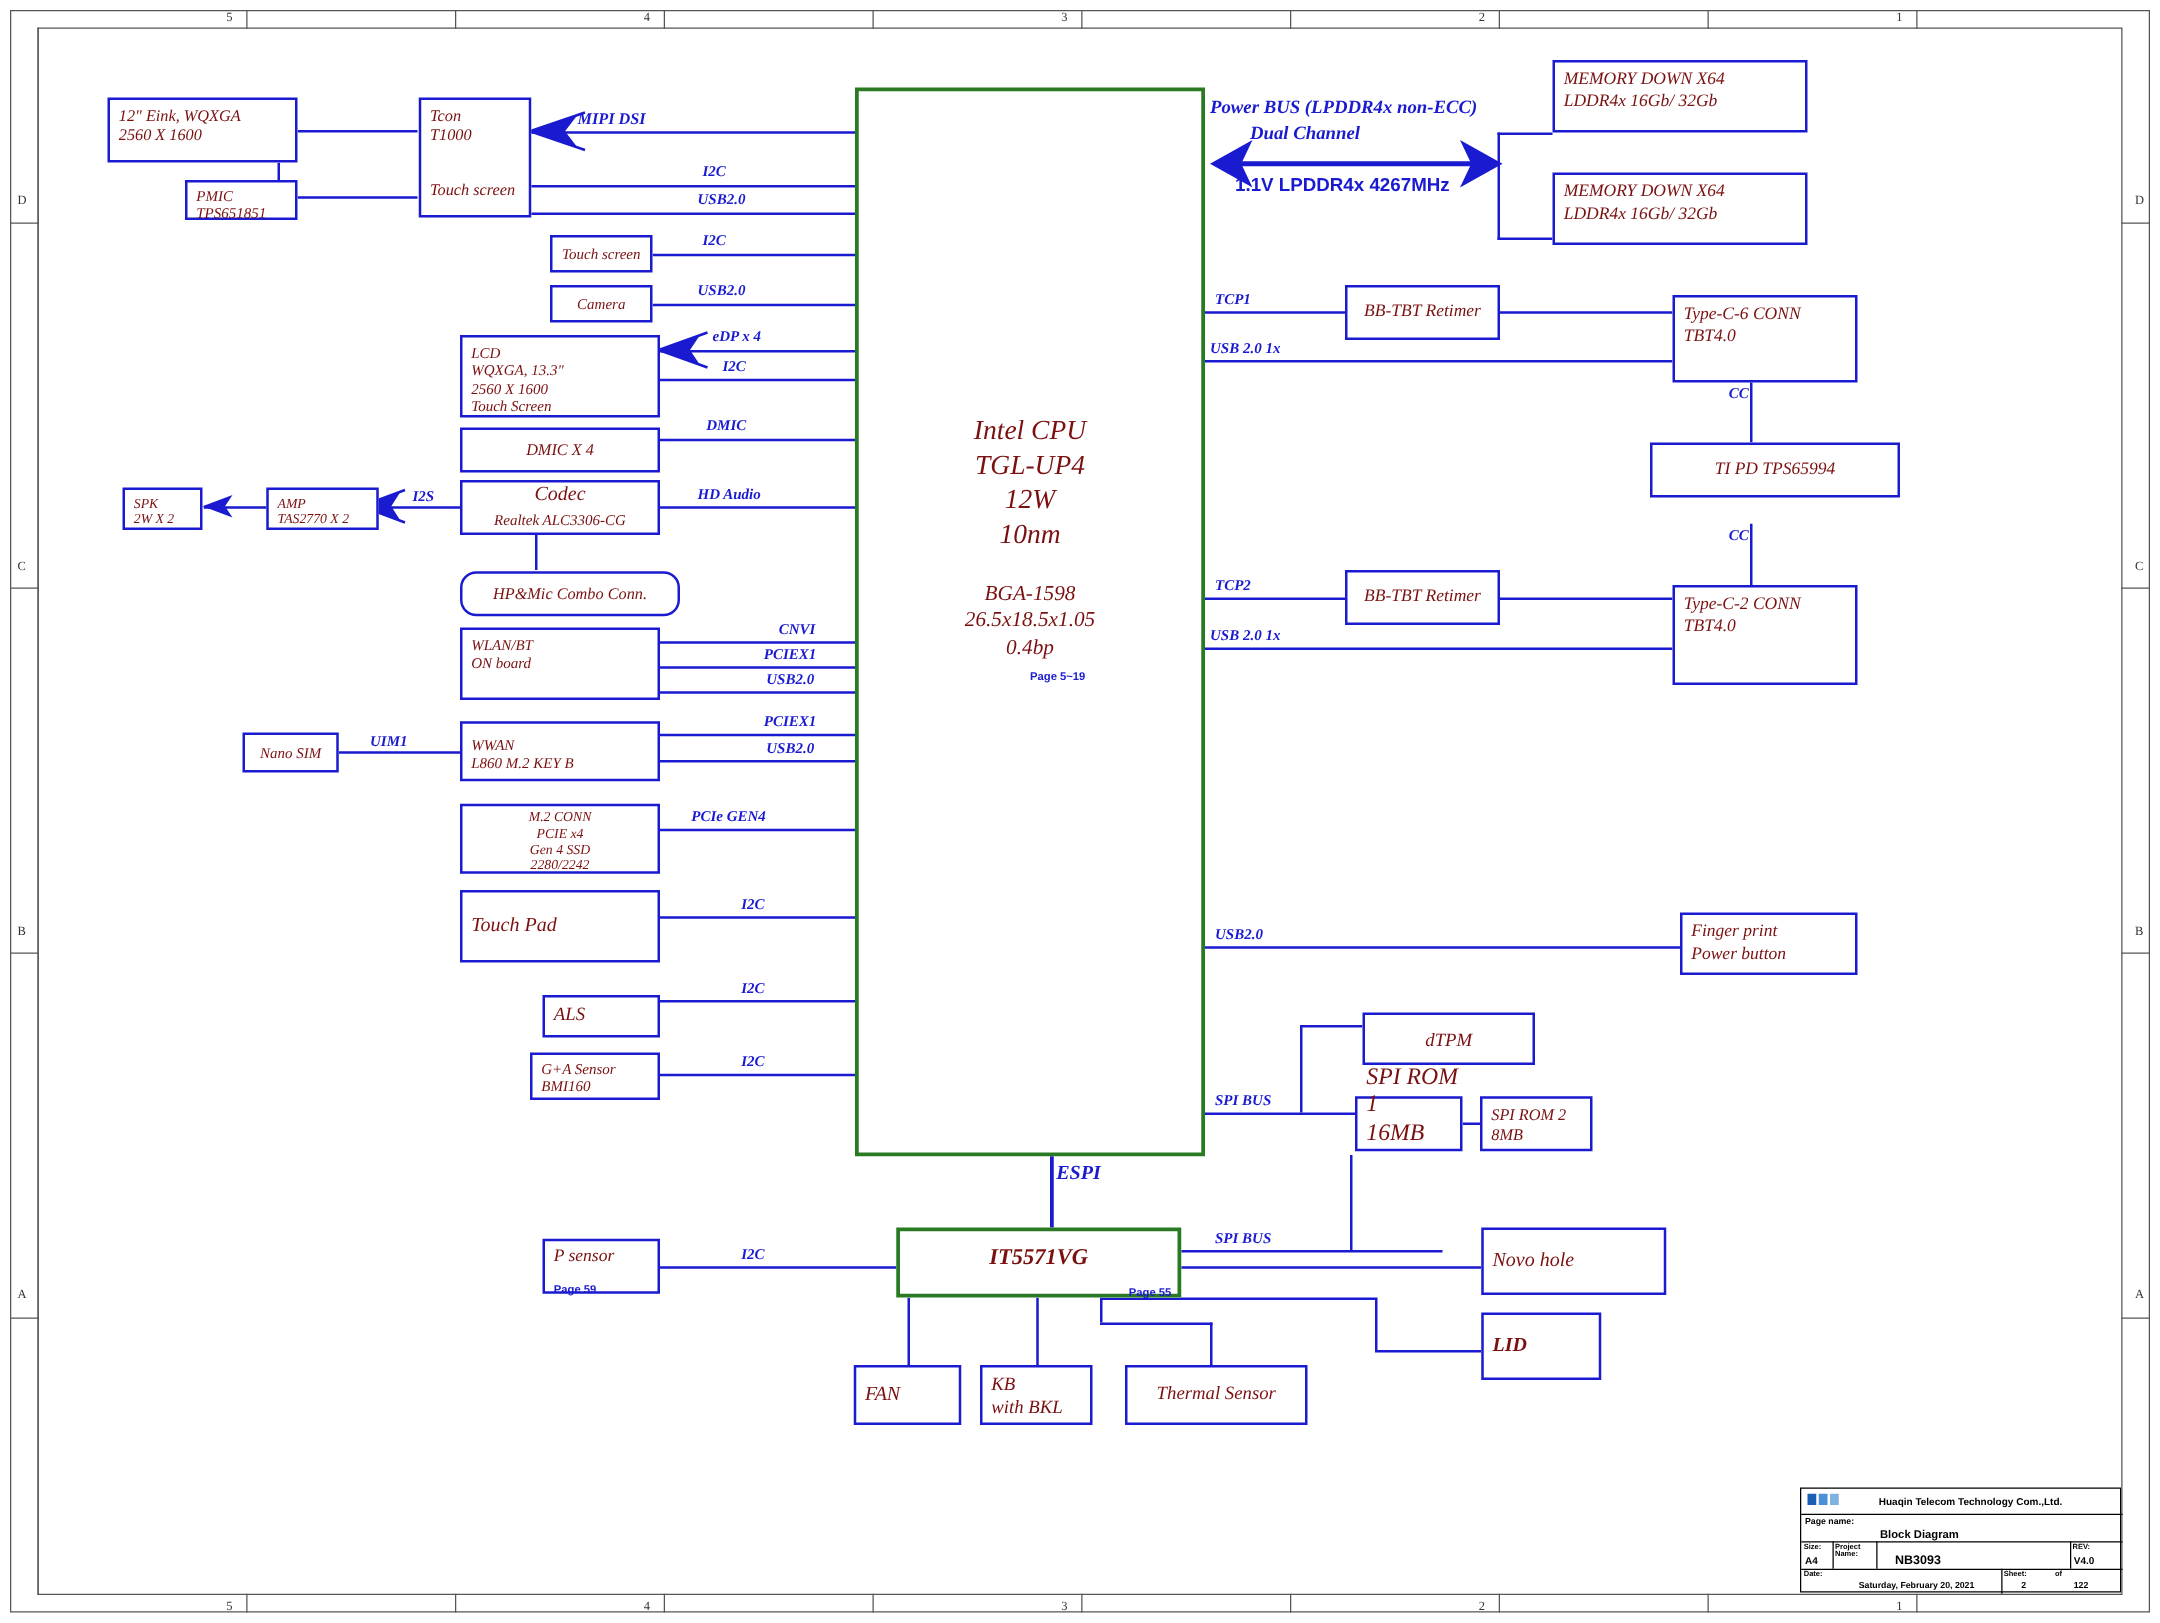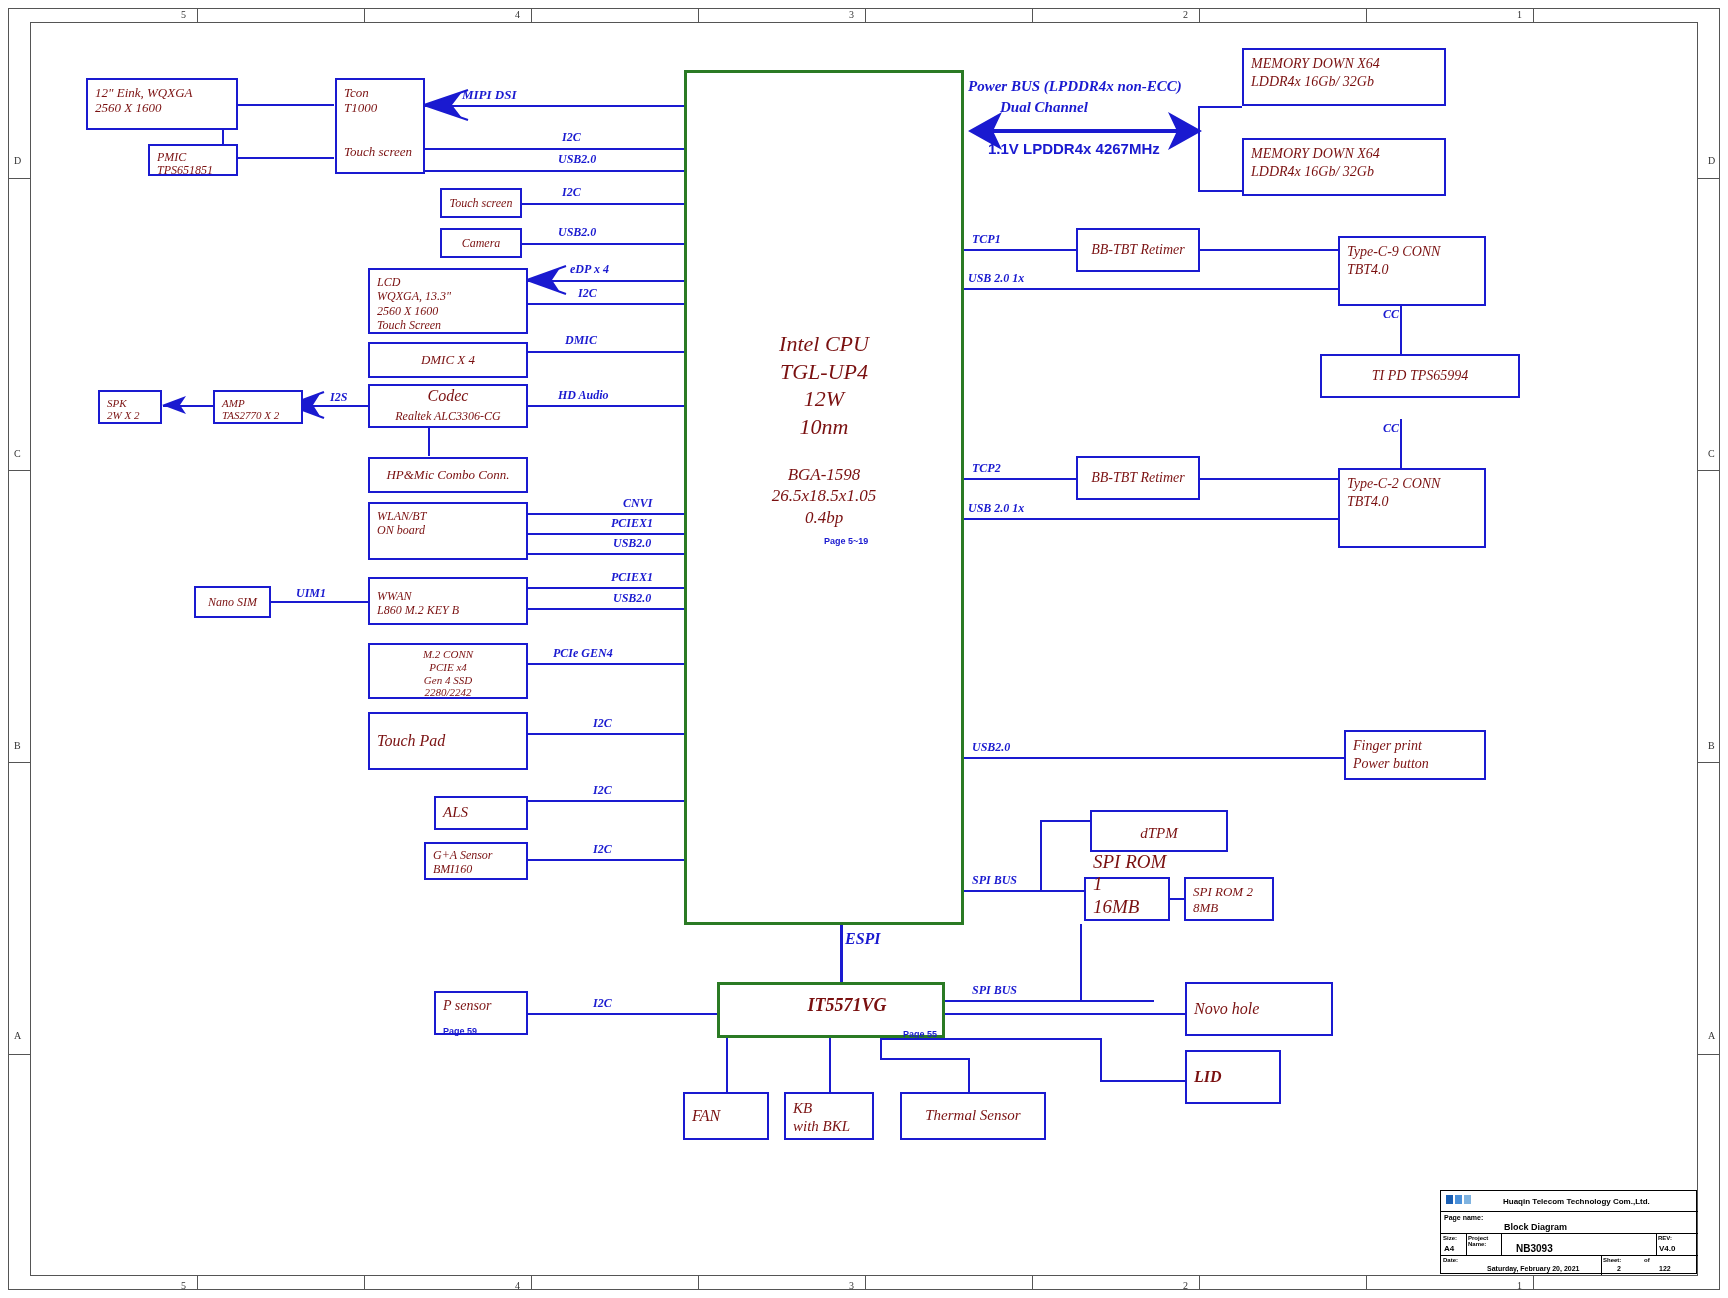--- a/index.html
+++ b/index.html
@@ -267,21 +267,21 @@
 <div class="blk tl" style="left:213px;top:390px;width:90px;height:34px;font-size:11px;">
   <span style="white-space:pre-line;line-height:1.12;">AMP
 TAS2770 X 2</span>
 </div>
 
 <div class="blk tl" style="left:98px;top:390px;width:64px;height:34px;font-size:11px;">
   <span style="white-space:pre-line;line-height:1.12;">SPK
 2W X 2</span>
 </div>
 
-<div class="blk c" style="left:368px;top:457px;width:160px;height:36px;font-size:13px;">
+<div class="blk c" style="left:368px;top:457px;width:176px;height:36px;font-size:13px;border-radius:13px;">
   <span>HP&amp;Mic Combo Conn.</span>
 </div>
 
 <div class="blk tl" style="left:368px;top:502px;width:160px;height:58px;font-size:12px;">
   <span style="white-space:pre-line;line-height:1.2;">WLAN/BT
 ON board</span>
 </div>
 
 <div class="blk tl" style="left:368px;top:577px;width:160px;height:48px;font-size:12px;">
   <span style="white-space:pre-line;line-height:1.2;padding-top:5px;">WWAN
@@ -334,21 +334,21 @@
 <div class="blk tl" style="left:1242px;top:138px;width:204px;height:58px;font-size:14px;">
   <span style="white-space:pre-line;line-height:1.3;">MEMORY DOWN  X64
 LDDR4x 16Gb/ 32Gb</span>
 </div>
 
 <div class="blk c" style="left:1076px;top:228px;width:124px;height:44px;font-size:14px;">
   <span>BB-TBT Retimer</span>
 </div>
 
 <div class="blk tl" style="left:1338px;top:236px;width:148px;height:70px;font-size:14px;">
-  <span style="white-space:pre-line;line-height:1.25;">Type-C-9 CONN
+  <span style="white-space:pre-line;line-height:1.25;">Type-C-6 CONN
 TBT4.0</span>
 </div>
 
 <div class="blk c" style="left:1320px;top:354px;width:200px;height:44px;font-size:14px;">
   <span>TI PD TPS65994</span>
 </div>
 
 <div class="blk c" style="left:1076px;top:456px;width:124px;height:44px;font-size:14px;">
   <span>BB-TBT Retimer</span>
 </div>
@@ -371,21 +371,21 @@
   <span style="white-space:pre-line;line-height:1.2;">SPI ROM 1
 16MB</span>
 </div>
 
 <div class="blk tl" style="left:1184px;top:877px;width:90px;height:44px;font-size:13px;">
   <span style="white-space:pre-line;line-height:1.2;">SPI ROM 2
 8MB</span>
 </div>
 
 <div class="cpu" style="left:717px;top:982px;width:228px;height:56px;"></div>
-<div class="cpu-txt" style="left:717px;top:994px;width:228px;font-size:18px;font-weight:bold;margin-left:16px;">IT5571VG</div>
+<div class="cpu-txt" style="left:717px;top:994px;width:228px;font-size:18px;font-weight:bold;">IT5571VG</div>
 <div class="pg" style="left:903px;top:1029px;">Page 55</div>
 
 <div class="blk tl" style="left:434px;top:991px;width:94px;height:44px;font-size:14px;">
   <span>P sensor</span>
 </div>
 <div class="pg" style="left:443px;top:1026px;">Page 59</div>
 
 <div class="blk l" style="left:683px;top:1092px;width:86px;height:48px;font-size:16px;">
   <span>FAN</span>
 </div>

